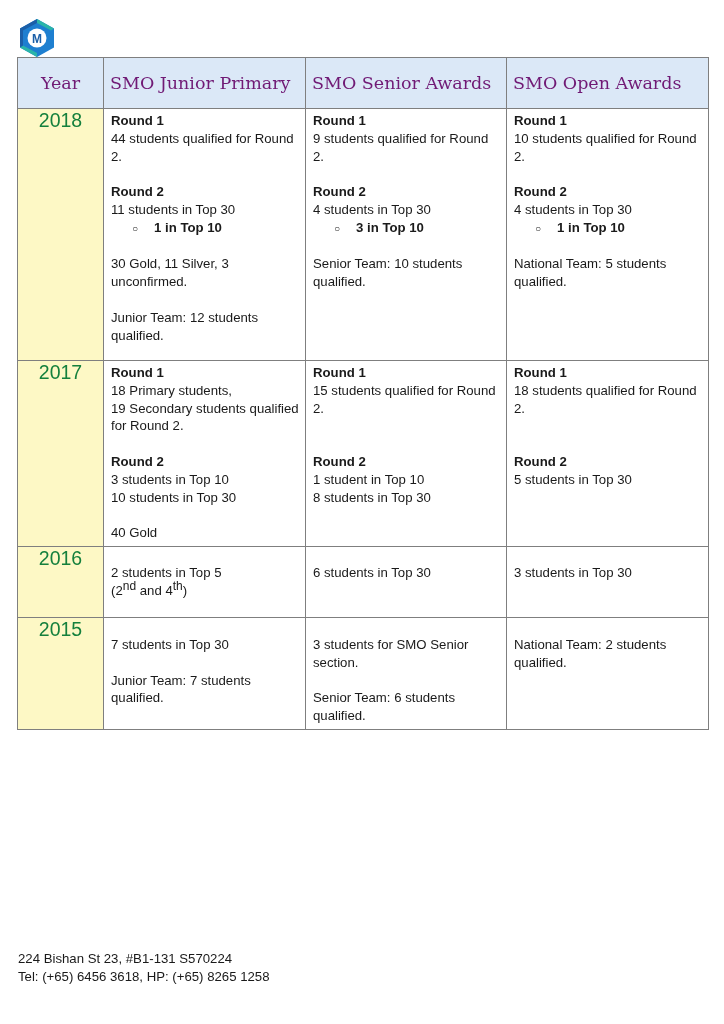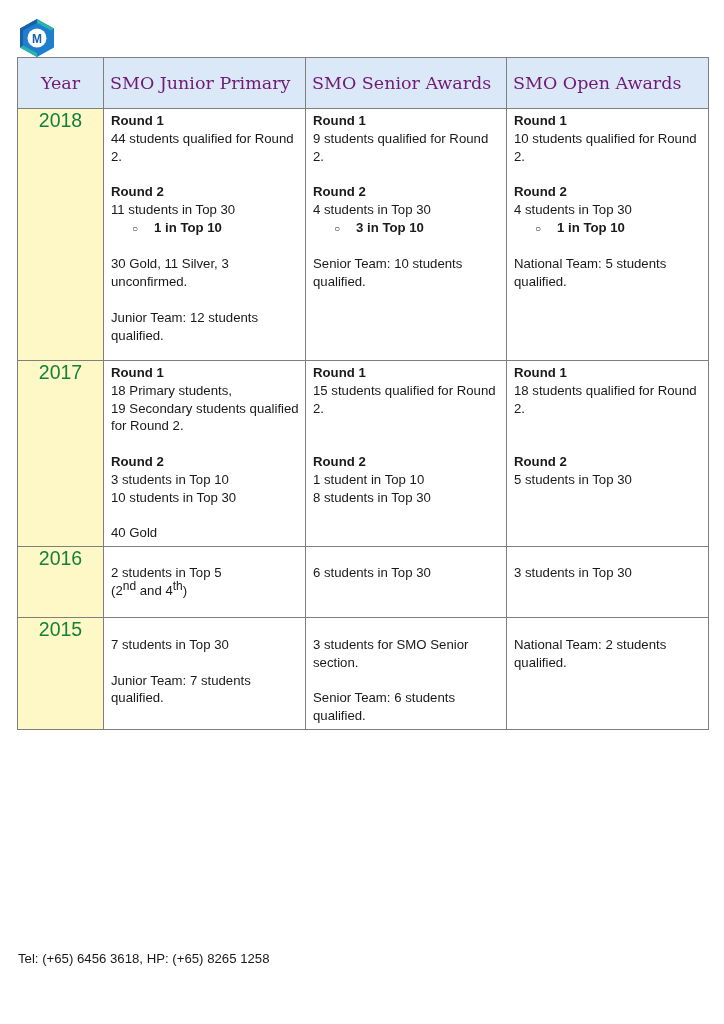--- a/index.html
+++ b/index.html
@@ -163,14 +163,15 @@
       </td>
       <td class="cell" style="padding-top:18px">
         <span class="p"><span>National Team: </span><b>2</b><span> students qualified.</span></span>
       </td>
     </tr>
 
   </tbody>
 </table>
 
 <div class="footer">
+  <div>224 Bishan St 23, #B1-131 S570224</div>
   <div>Tel: (+65) 6456 3618, HP: (+65) 8265 1258</div>
 </div>
 
 </body></html>

